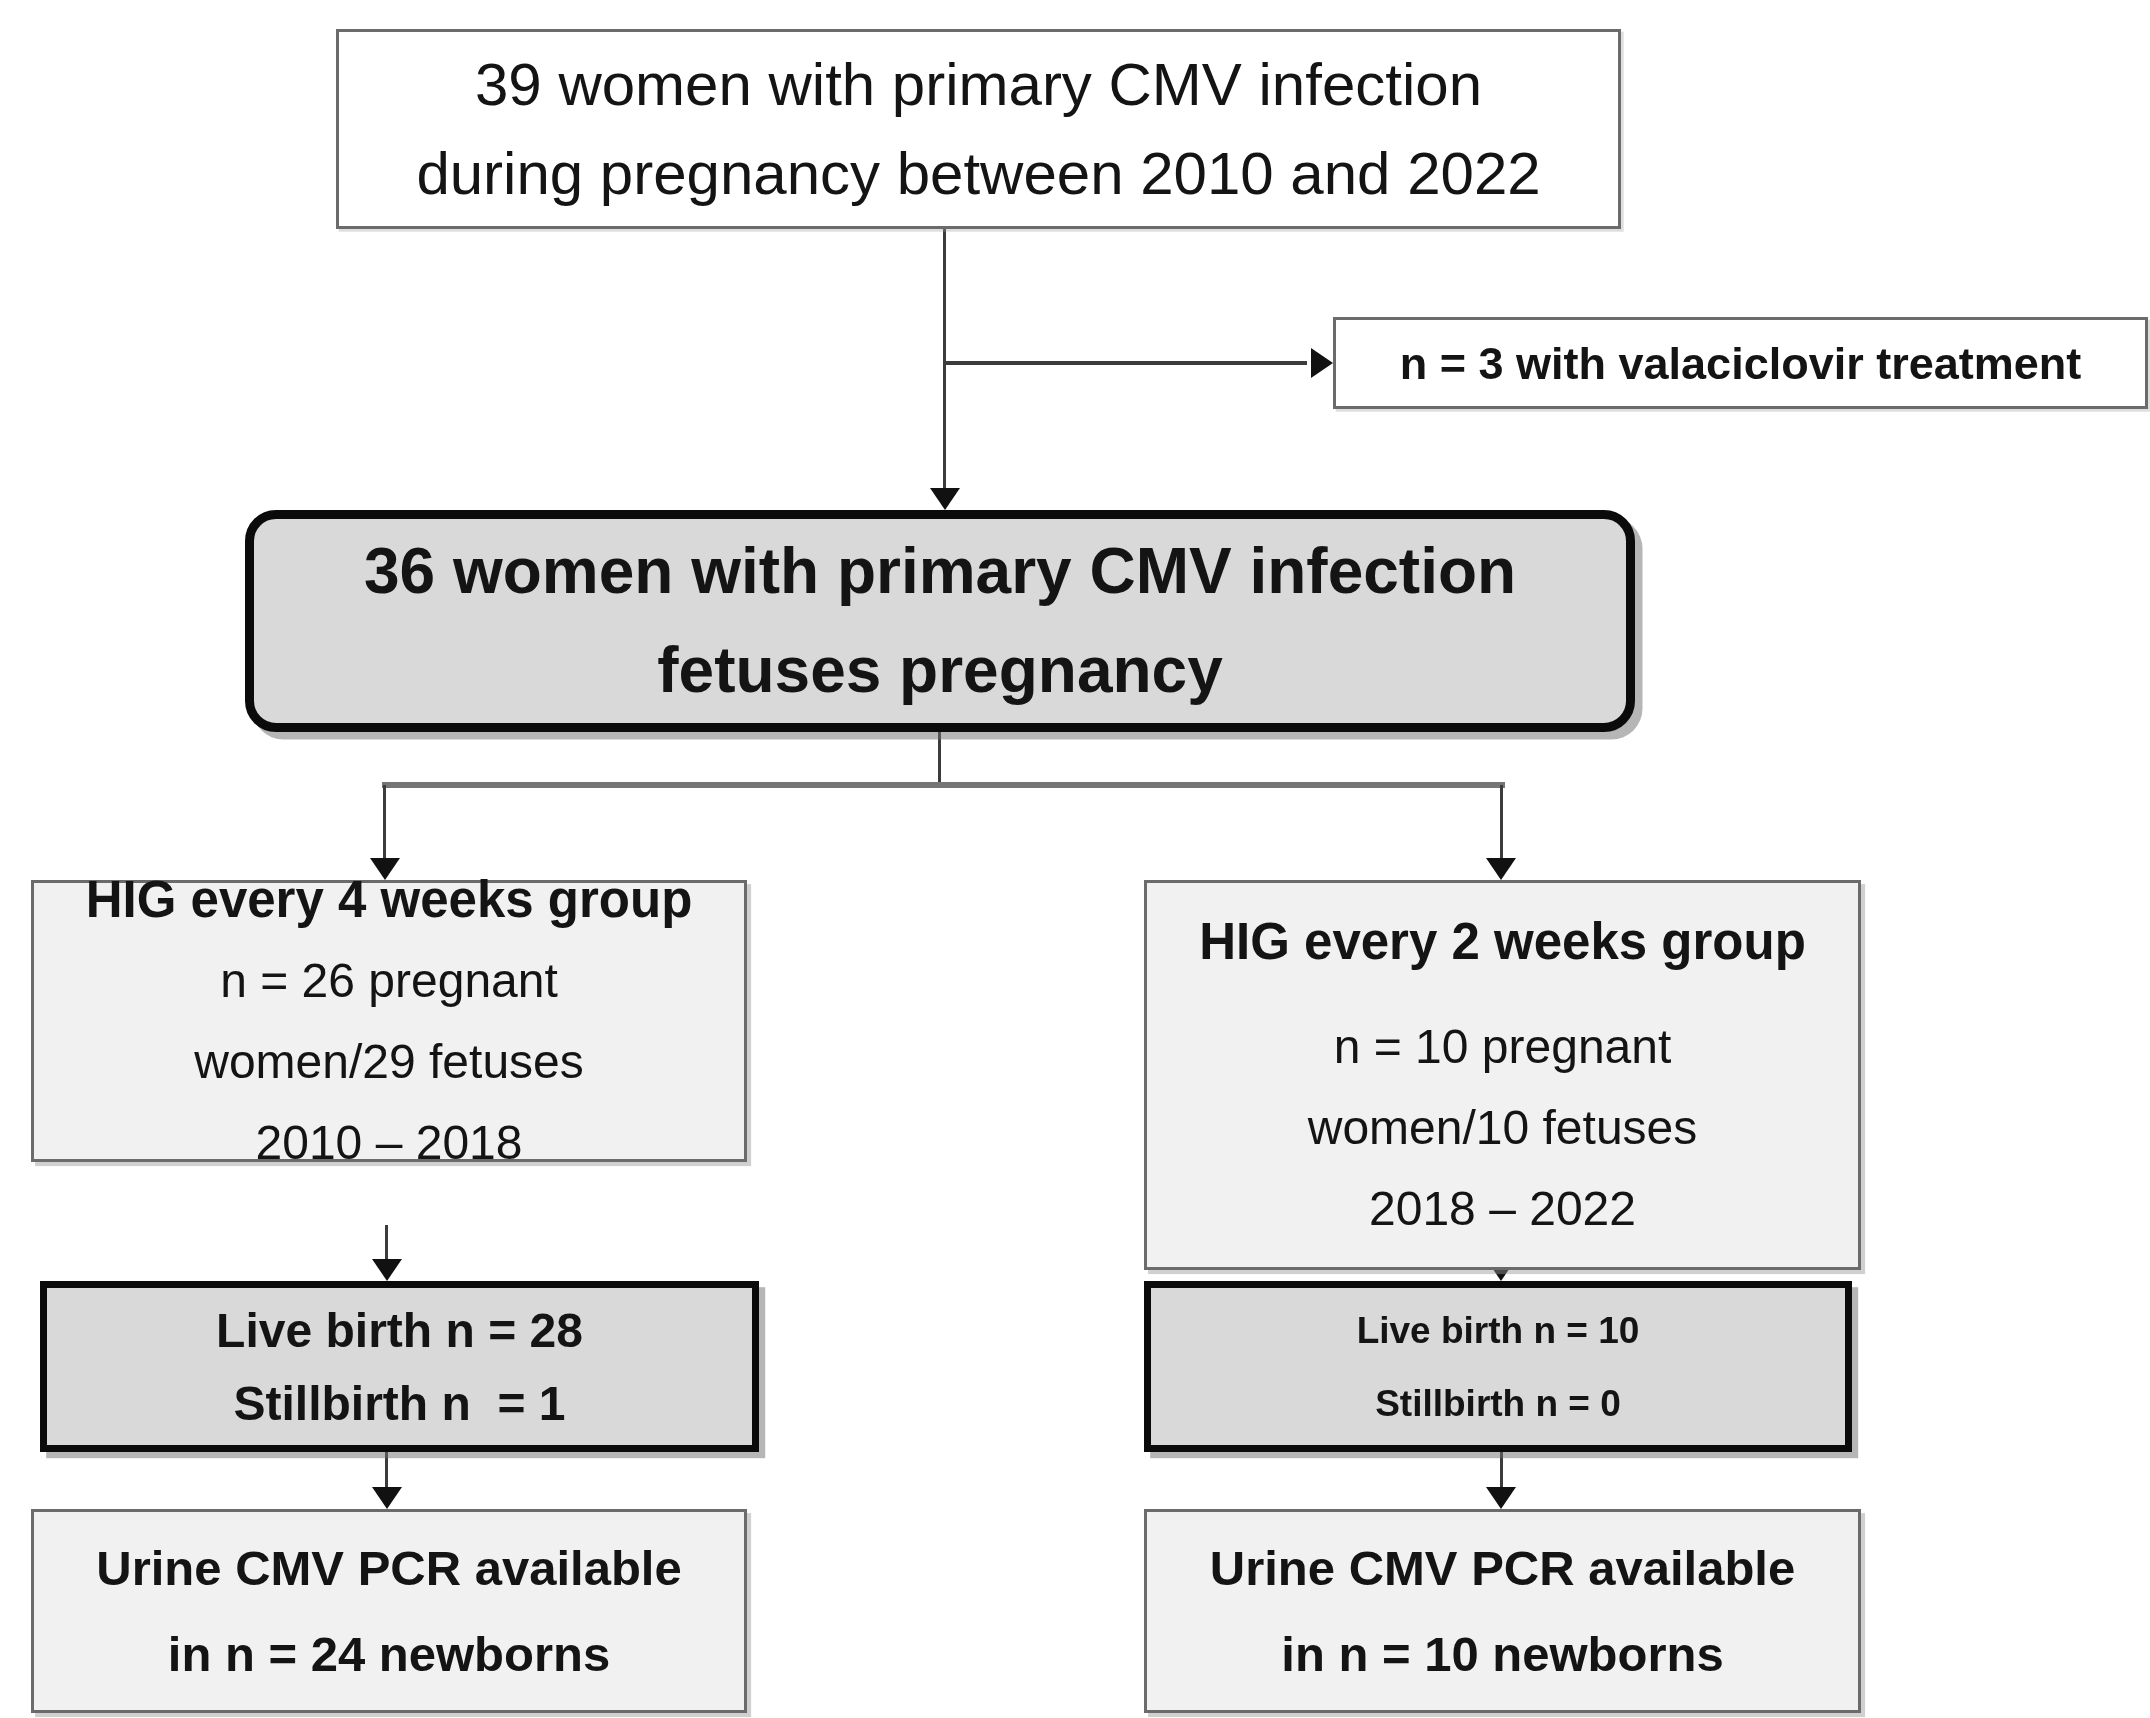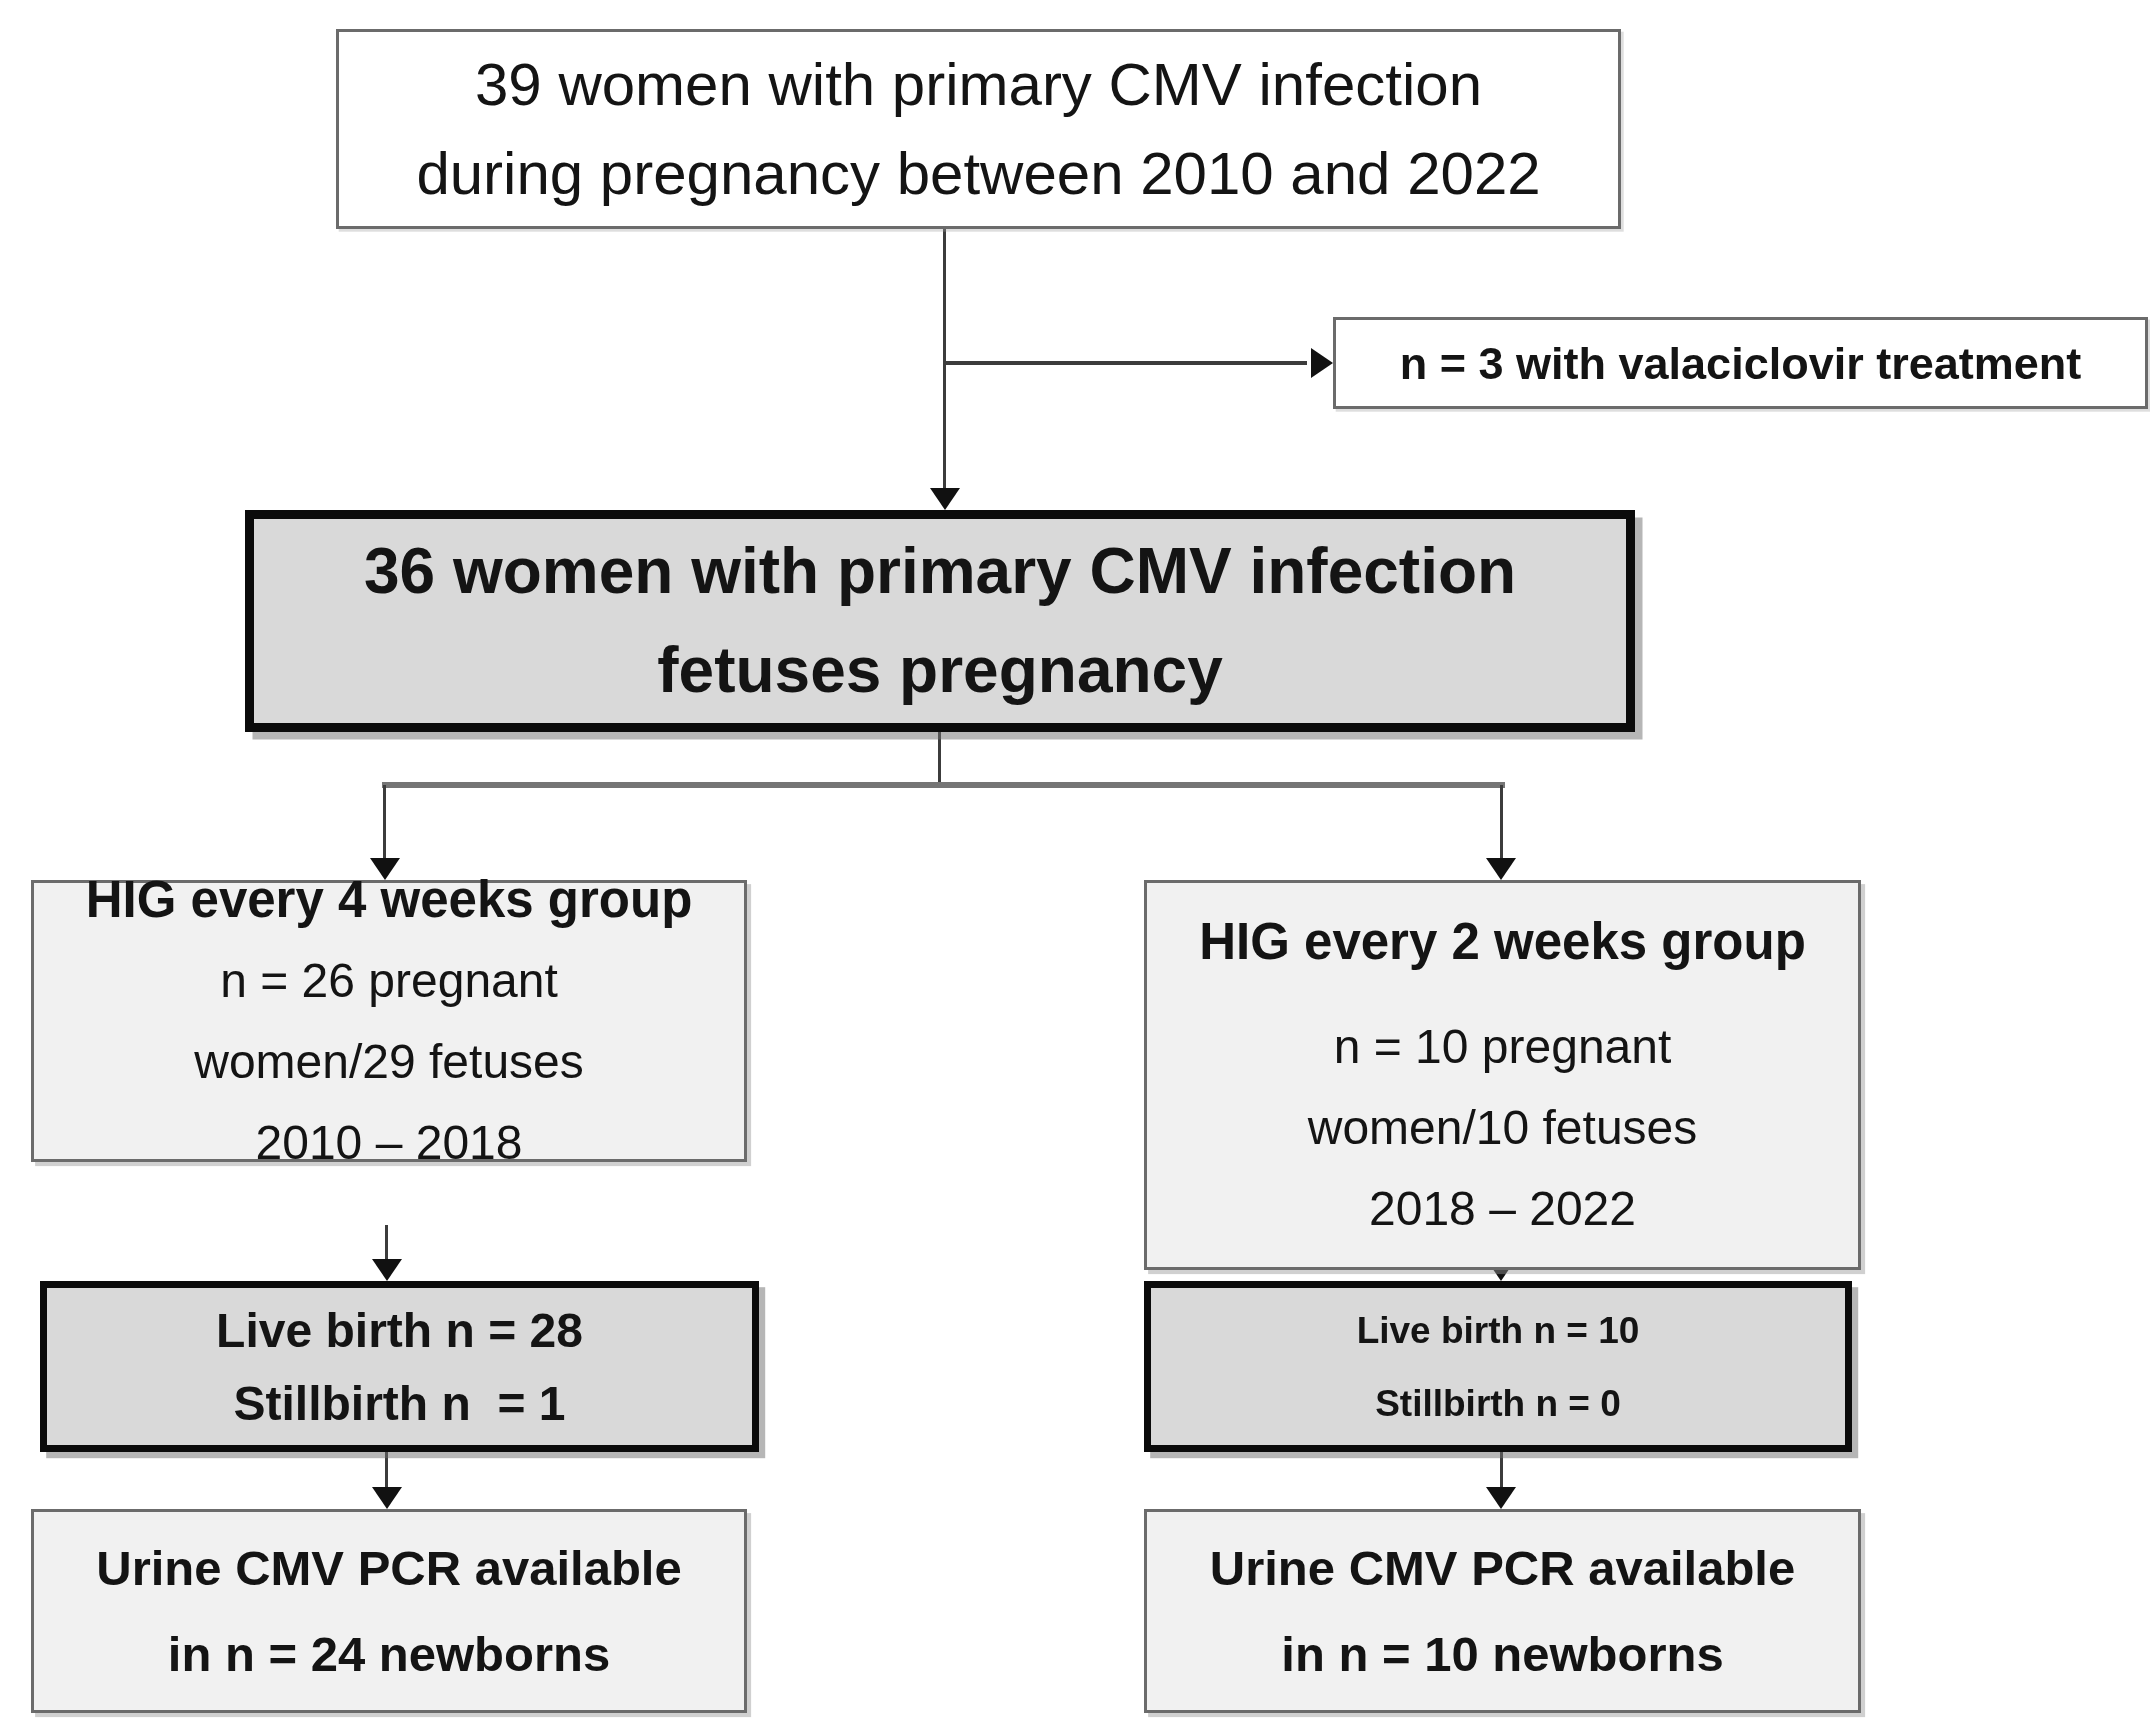--- a/index.html
+++ b/index.html
@@ -34,21 +34,21 @@
     border:9px solid var(--box_border_black,#0b0b0b);
     box-shadow:7.5px 7.5px 0 rgba(110,110,110,.5);
   }
   .box.strong2{
     background:var(--fill_gray,#d9d9d9);
     border:7.5px solid var(--box_border_black,#0b0b0b);
     box-shadow:6.2px 6.2px 0 rgba(110,110,110,.5);
   }
   #top-box{left:302px;top:29px;width:1285px;height:200px;font-size:60px;line-height:89px;margin-left:34px;}
   #excluded-box{left:1333px;top:317px;width:815px;height:92px;font-size:45px;line-height:85px;font-weight:bold;}
-  #main-box{left:245px;top:510px;width:1390px;height:222px;font-size:64px;line-height:99px;font-weight:bold;}
+  #main-box{left:245px;top:510px;width:1390px;height:222px;font-size:64px;line-height:99px;font-weight:bold;border-radius:31px;}
   #hig4-box{left:31px;top:880px;width:716px;height:282px;font-size:48px;line-height:81px;}
   #hig2-box{left:1144px;top:880px;width:717px;height:390px;font-size:48px;line-height:81px;gap:24px;}
   .group-title{font-weight:bold;font-size:51px;line-height:81px;}
   #live4-box{left:28px;top:1281px;width:719px;height:171px;font-size:48px;line-height:73px;font-weight:bold;margin-left:12px;}
   #live2-box{left:1144px;top:1281px;width:708px;height:171px;font-size:37px;line-height:73px;font-weight:bold;}
   #urine4-box{left:31px;top:1509px;width:716px;height:204px;font-size:49px;line-height:86px;font-weight:bold;}
   #urine2-box{left:1144px;top:1509px;width:717px;height:204px;font-size:49px;line-height:86px;font-weight:bold;}
 
   .vline{position:absolute;width:3.4px;background:var(--line,#3c3c3c);}
   .hline{position:absolute;height:4.1px;background:var(--line,#3c3c3c);}

